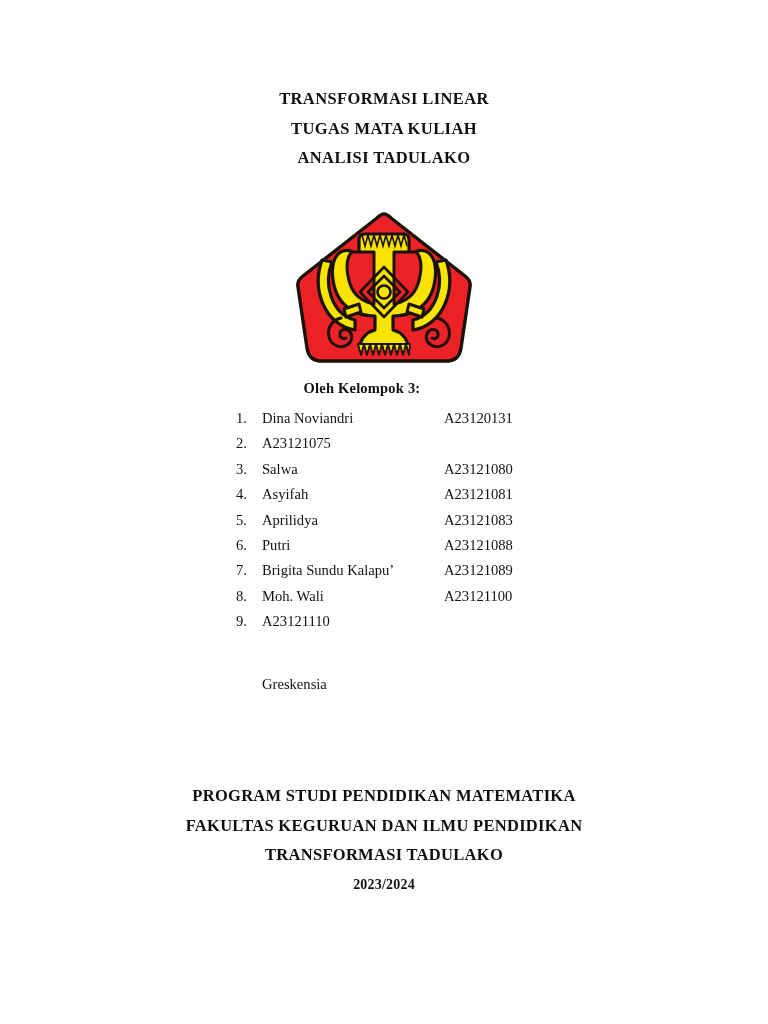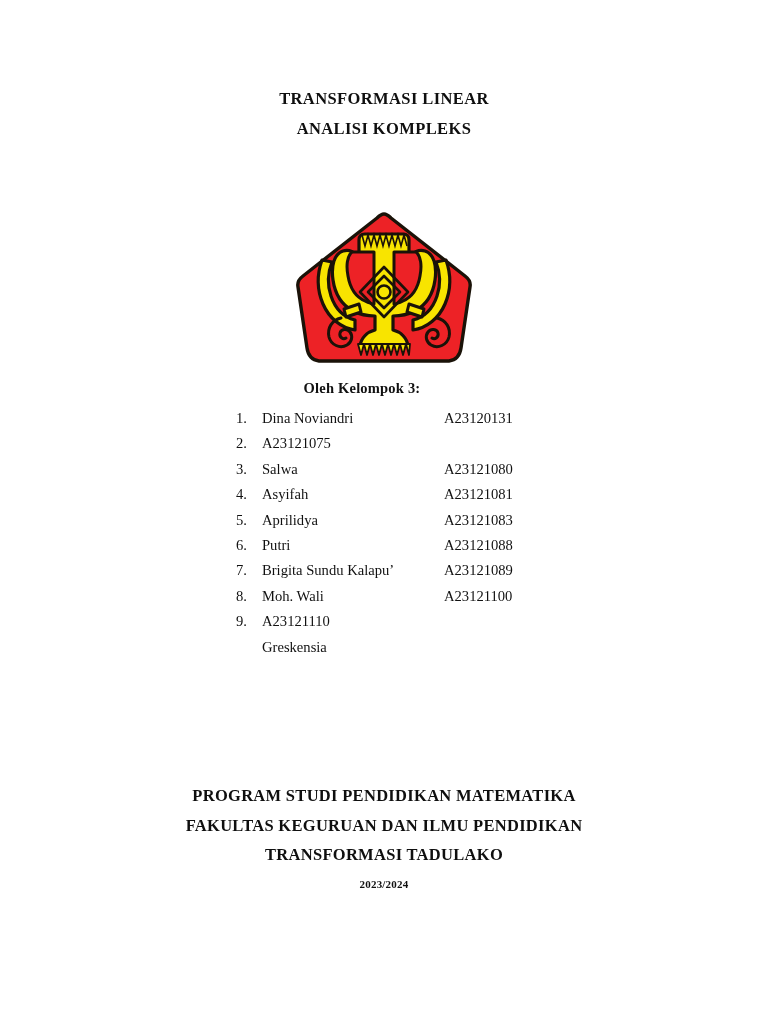--- a/index.html
+++ b/index.html
@@ -98,53 +98,55 @@
   }
   .m-cont {
     display: flex;
     align-items: baseline;
     height: 25.4px;
     font-size: 14.6px;
     line-height: 25.4px;
   }
   .m-cont .m-name {
     margin-left: 26px;
+    margin-top: 37px;
   }
 
   
   .footer-block {
     position: absolute;
     top: 781px;
     left: 0;
     width: 768px;
     text-align: center;
   }
   .footer-line {
     font-size: 16.5px;
     font-weight: bold;
     letter-spacing: 0.3px;
     line-height: 29.5px;
     color: #0f0f0f;
     white-space: nowrap;
   }
   .footer-year {
-    font-size: 11px;
+    font-size: 14px;
     font-weight: bold;
     line-height: 29px;
     letter-spacing: 0.2px;
   }
 </style>
 </head>
 <body>
 
 <div class="page">
 
   <div class="title-block">
     <div class="title-line">TRANSFORMASI LINEAR</div>
-    <div class="title-line">ANALISI KOMPLEKS</div>
+    <div class="title-line">TUGAS MATA KULIAH</div>
+    <div class="title-line">ANALISI TADULAKO</div>
   </div>
 
   <div class="logo-wrap">
     <svg class="logo-svg" viewBox="0 0 178 160" aria-label="Universitas Tadulako logo">
 
       <path d="M89 2
                C 92 2 94 4 96 6
                L 170 64
                C 174 67 176 70 175 75
                L 166 136

